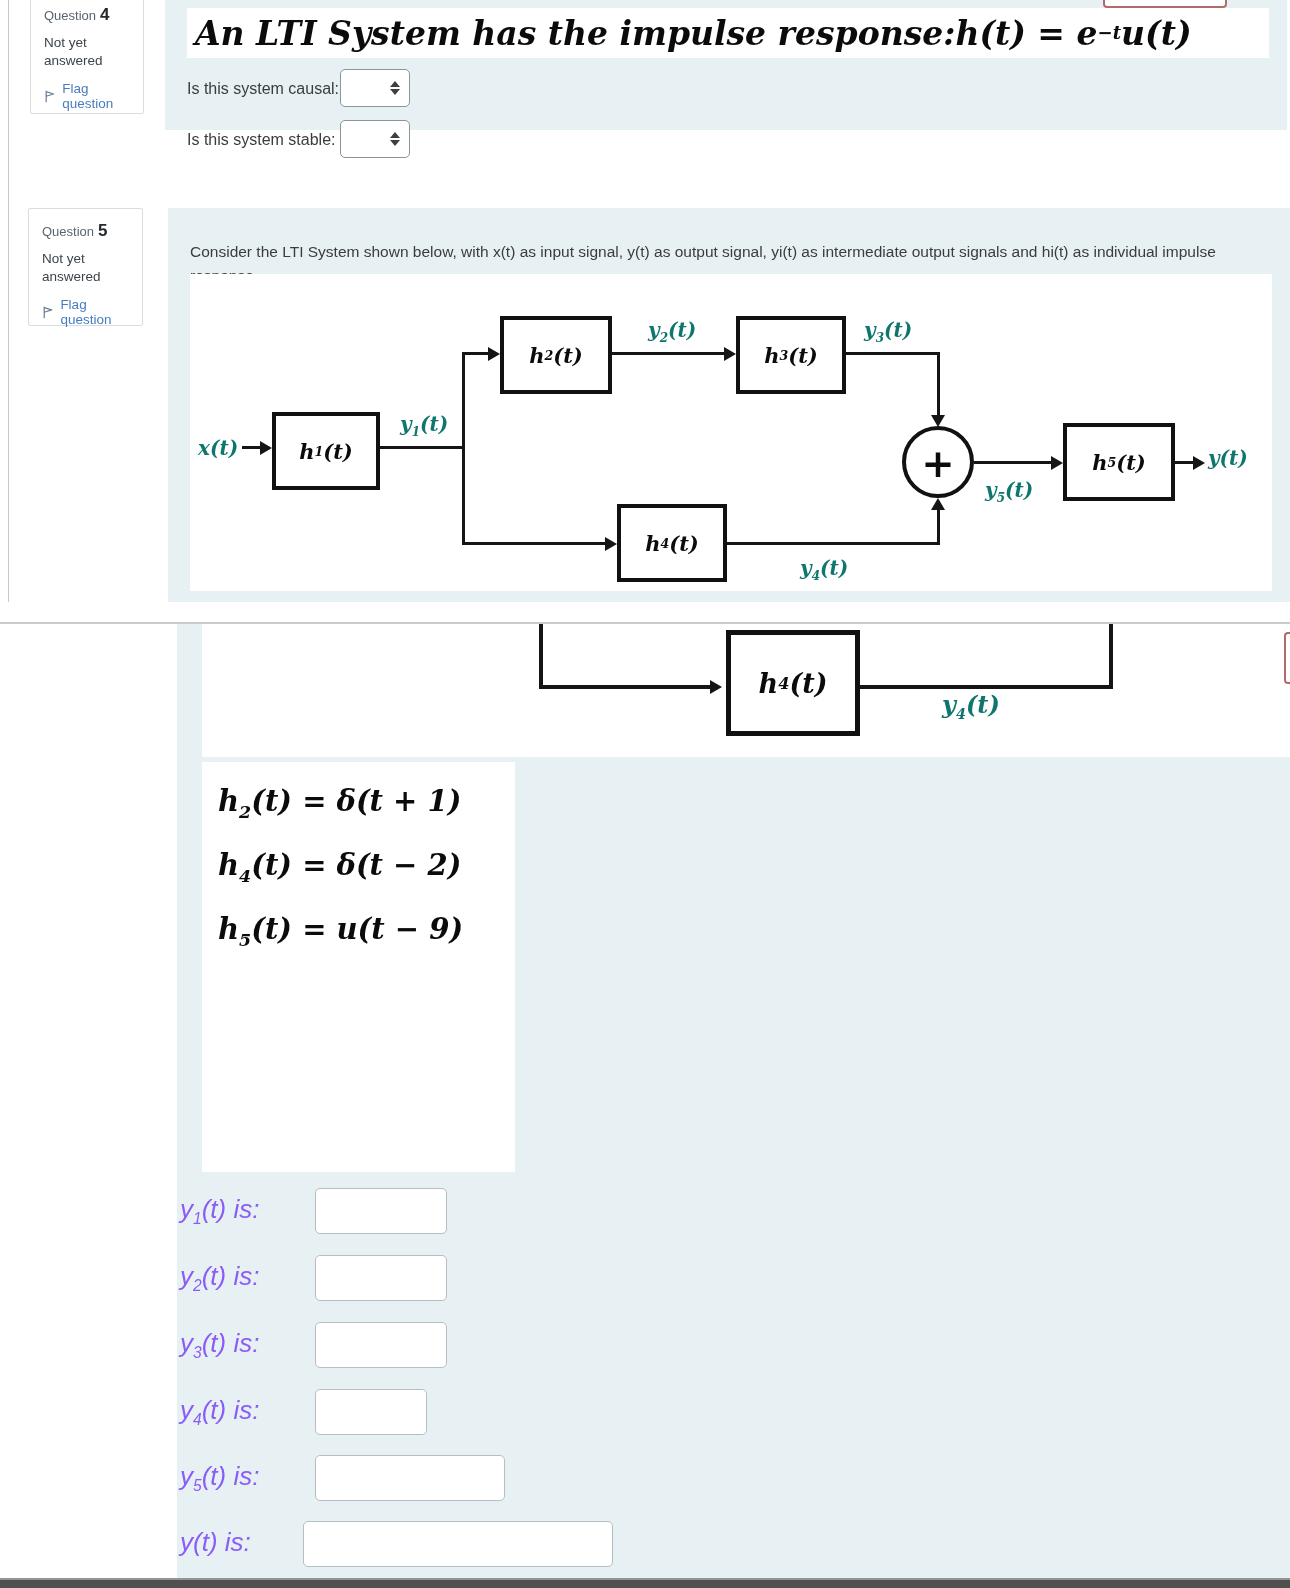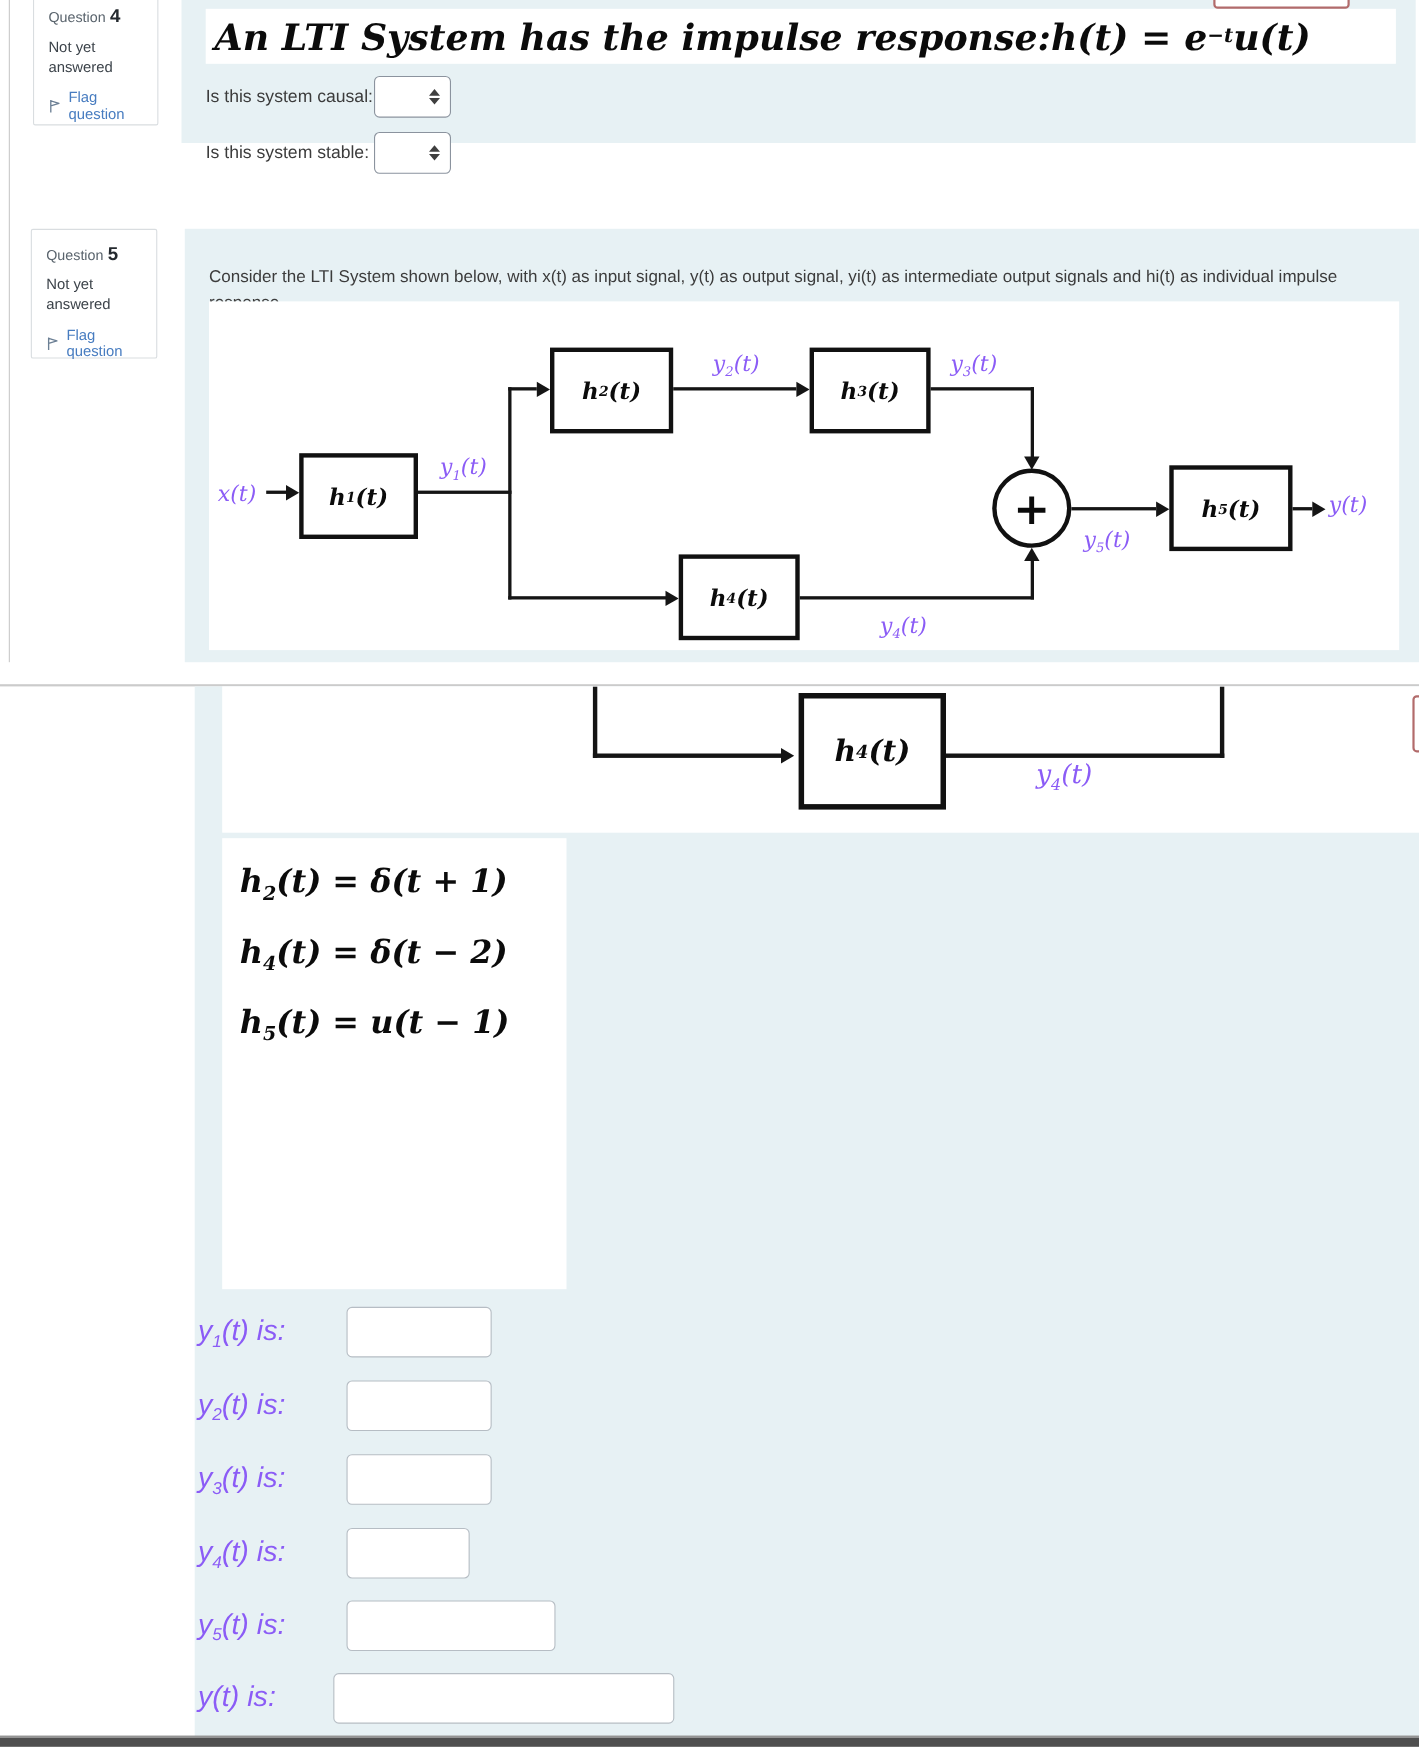--- a/index.html
+++ b/index.html
@@ -31,21 +31,21 @@
   .hl{position:absolute;height:3px;background:#151515}
   .vl{position:absolute;width:3px;background:#151515}
   .hl2{position:absolute;height:4px;background:#151515}
   .vl2{position:absolute;width:4px;background:#151515}
   .ar{position:absolute;width:0;height:0;border-top:7px solid transparent;border-bottom:7px solid transparent;border-left:12px solid #151515}
   .ad{position:absolute;width:0;height:0;border-left:7px solid transparent;border-right:7px solid transparent;border-top:12px solid #151515}
   .au{position:absolute;width:0;height:0;border-left:7px solid transparent;border-right:7px solid transparent;border-bottom:12px solid #151515}
   .blk{position:absolute;background:#fff;border:4px solid #111;display:flex;align-items:center;justify-content:center;
        font-family:"DejaVu Serif",serif;font-style:italic;font-weight:bold;font-size:21px;color:#0b0b0b}
   .blk sub,.lbl sub,.eqline sub,.anslabel sub{font-size:0.6em;font-style:italic}
-  .lbl{position:absolute;font-family:"DejaVu Serif",serif;font-style:italic;font-weight:normal;font-size:20px;color:#8b5cf6;white-space:nowrap}
+  .lbl{position:absolute;font-family:"DejaVu Serif",serif;font-style:italic;font-weight:bold;font-size:20px;color:#0f766e;white-space:nowrap}
   .sumcircle{position:absolute;width:64px;height:64px;border:4px solid #111;border-radius:50%;background:#fff;
              display:flex;align-items:center;justify-content:center;font-family:"DejaVu Serif",serif;
              font-weight:bold;font-size:40px;color:#0b0b0b}
   
   .eqpanel{position:absolute;background:#fff;box-sizing:border-box;padding:22px 0 0 16px}
   .eqline{height:64px;font-family:"DejaVu Serif",serif;font-style:italic;font-weight:bold;
           font-size:29px;color:#0b0b0b;white-space:nowrap}
   
   .anslabel{position:absolute;font-style:italic;font-size:26px;color:#8b5cf6;text-align:left;white-space:nowrap}
   .ansinput{position:absolute;background:#fff;border:1.5px solid #b6bdc4;border-radius:5px;box-sizing:border-box;
@@ -208,21 +208,21 @@
     <div class="vl2" style="left:907px;top:0;height:65px"></div>
     <div class="lbl" style="left:740px;top:66px;font-size:24px">
       <span>y</span><sub>4</sub><span>(t)</span>
     </div>
     <div class="fragment" style="left:1082px;top:8px;width:40px;height:48px"></div>
   </div>
 
   <div class="eqpanel" style="left:25px;top:138px;width:313px;height:410px">
     <div class="eqline"><span>h</span><sub>2</sub><span>(t) = δ(t + 1)</span></div>
     <div class="eqline"><span>h</span><sub>4</sub><span>(t) = δ(t − 2)</span></div>
-    <div class="eqline"><span>h</span><sub>5</sub><span>(t) = u(t − 1)</span></div>
+    <div class="eqline"><span>h</span><sub>5</sub><span>(t) = u(t − 9)</span></div>
   </div>
 
   <div class="anslabel" style="left:3px;top:570px;width:127px">
     <span>y</span><sub>1</sub><span>(t) is:</span>
   </div>
   <input class="ansinput" style="left: 138px; top: 564px; width: 132px;" value="">
   <div class="anslabel" style="left:3px;top:637px;width:127px">
     <span>y</span><sub>2</sub><span>(t) is:</span>
   </div>
   <input class="ansinput" style="left: 138px; top: 631px; width: 132px;" value="">

